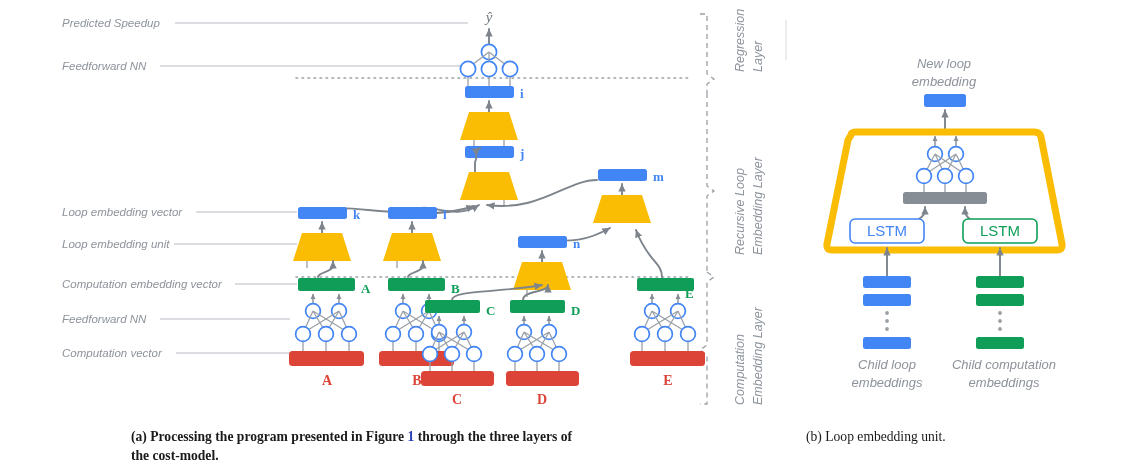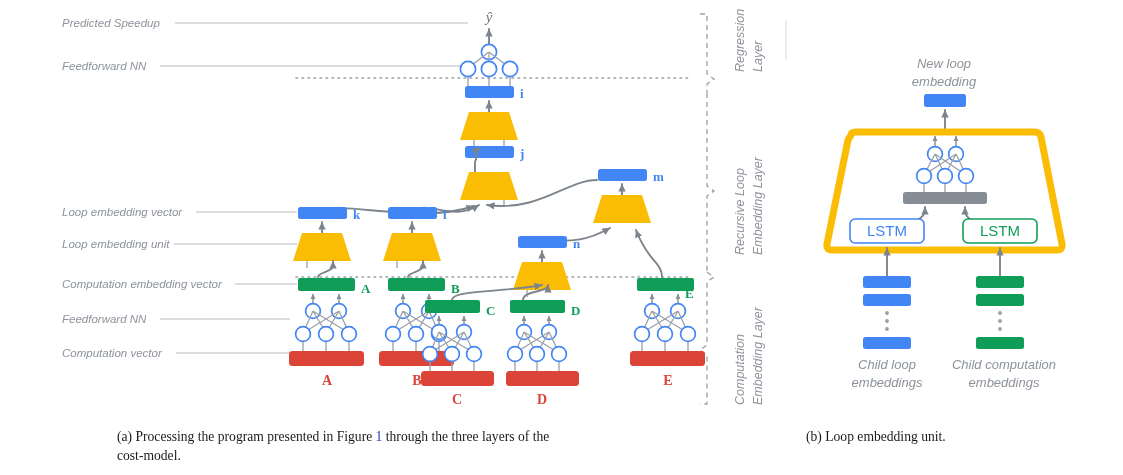--- a/index.html
+++ b/index.html
@@ -92,21 +92,21 @@
   .node { fill: #ffffff; stroke: #4285f4; stroke-width: 1.7; }
   .stub { stroke: #9aa0a6; stroke-width: 1.3; fill: none; }
   .cap {
     position: absolute;
     font-family: "Liberation Serif", serif;
     font-size: 13.6px;
     color: #1a1a1a;
     line-height: 1.42;
   }
   .cap .lnk { color: #2a3fb0; }
-  #cap-a { left: 117px; top: 427px; width: 450px; }
+  #cap-a { left: 131px; top: 427px; width: 450px; font-weight: bold; }
   #cap-b { left: 806px; top: 427px; width: 320px; }
 </style>
 </head>
 <body>
 
 <div id="figure-root">
 
 <svg class="fig" viewBox="0 0 1123 475">
   <defs>
     <marker id="ah" viewBox="0 0 10 10" refX="8.6" refY="5" markerWidth="4.6" markerHeight="4.6" orient="auto-start-reverse">

